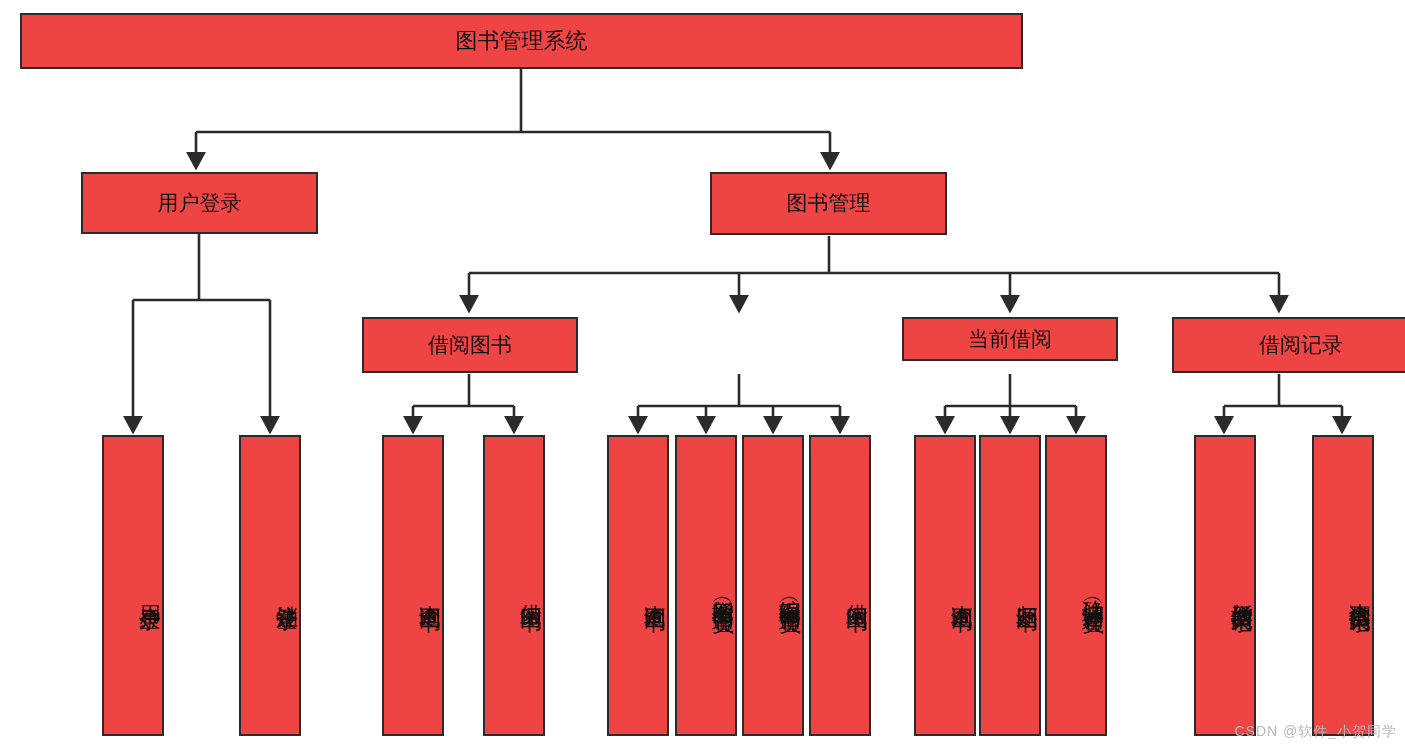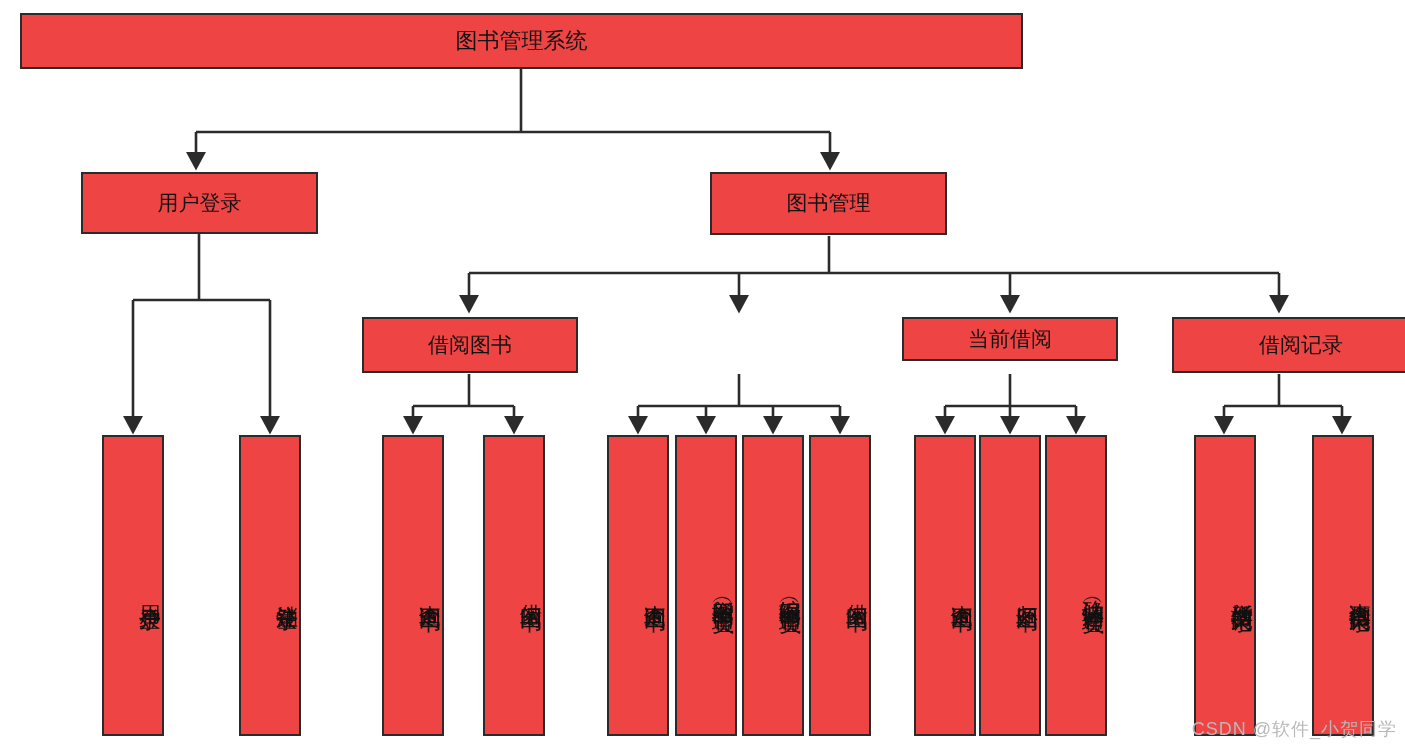--- a/index.html
+++ b/index.html
@@ -16,21 +16,21 @@
   .node.root{font-size:22px;}
   .node.l1{font-size:21px;}
   .node.l2{font-size:21px;}
 
   .node.leaf{writing-mode:vertical-rl;text-orientation:upright;
              align-items:flex-start;justify-content:center;
              padding-top:10px;font-size:22px;letter-spacing:2px;}
   .node.leaf .lbl{writing-mode:vertical-rl;text-orientation:upright;
              line-height:1.05;}
 
-  .watermark{position:absolute;right:8px;bottom:6px;font-size:18px;
+  .watermark{position:absolute;right:8px;bottom:6px;font-size:14px;
              color:#b9b9b9;letter-spacing:1px;white-space:nowrap;}
 </style>
 </head>
 <body>
 
 <div id="canvas">
 
   <svg class="links" viewBox="0 0 1405 747" xmlns="http://www.w3.org/2000/svg">
     <defs>
       <marker id="arrow" markerWidth="9" markerHeight="9" refX="3.2" refY="4.5" orient="auto" markerUnits="strokeWidth">

